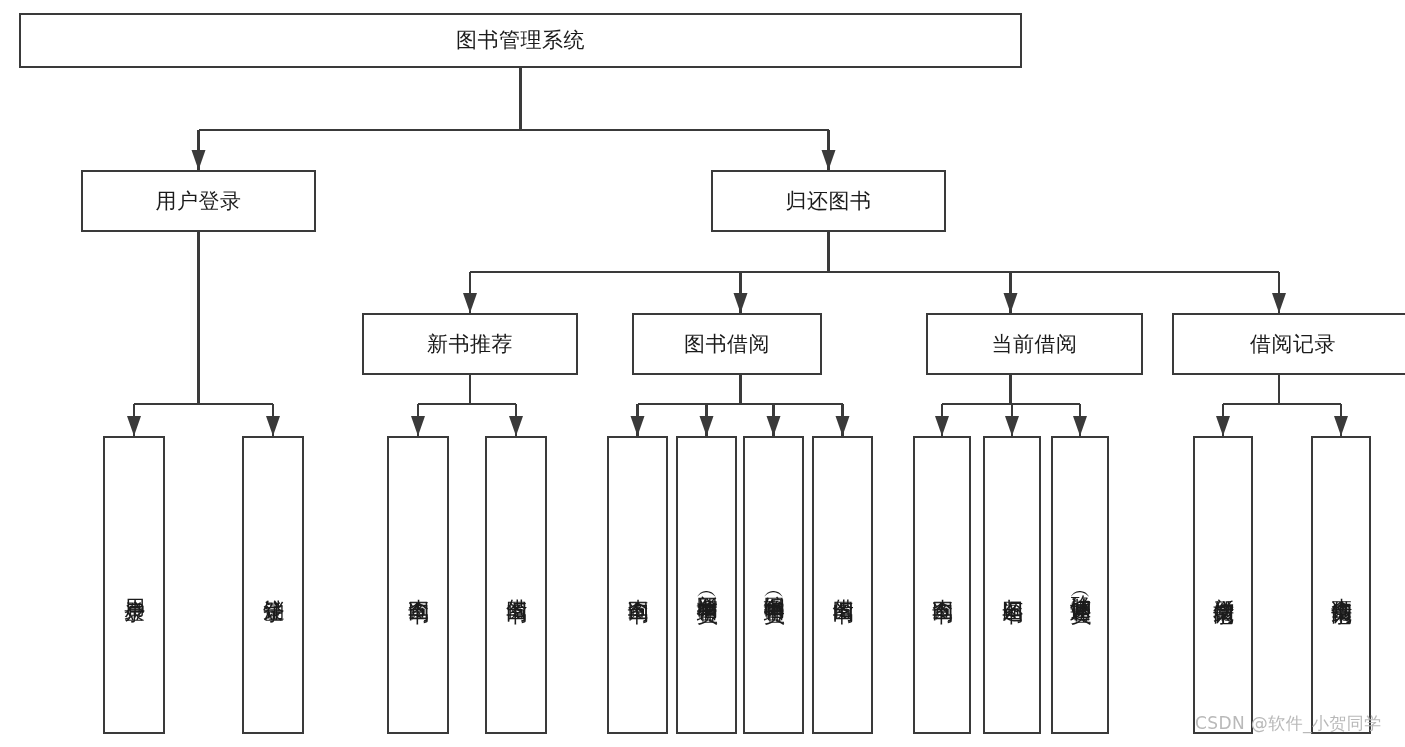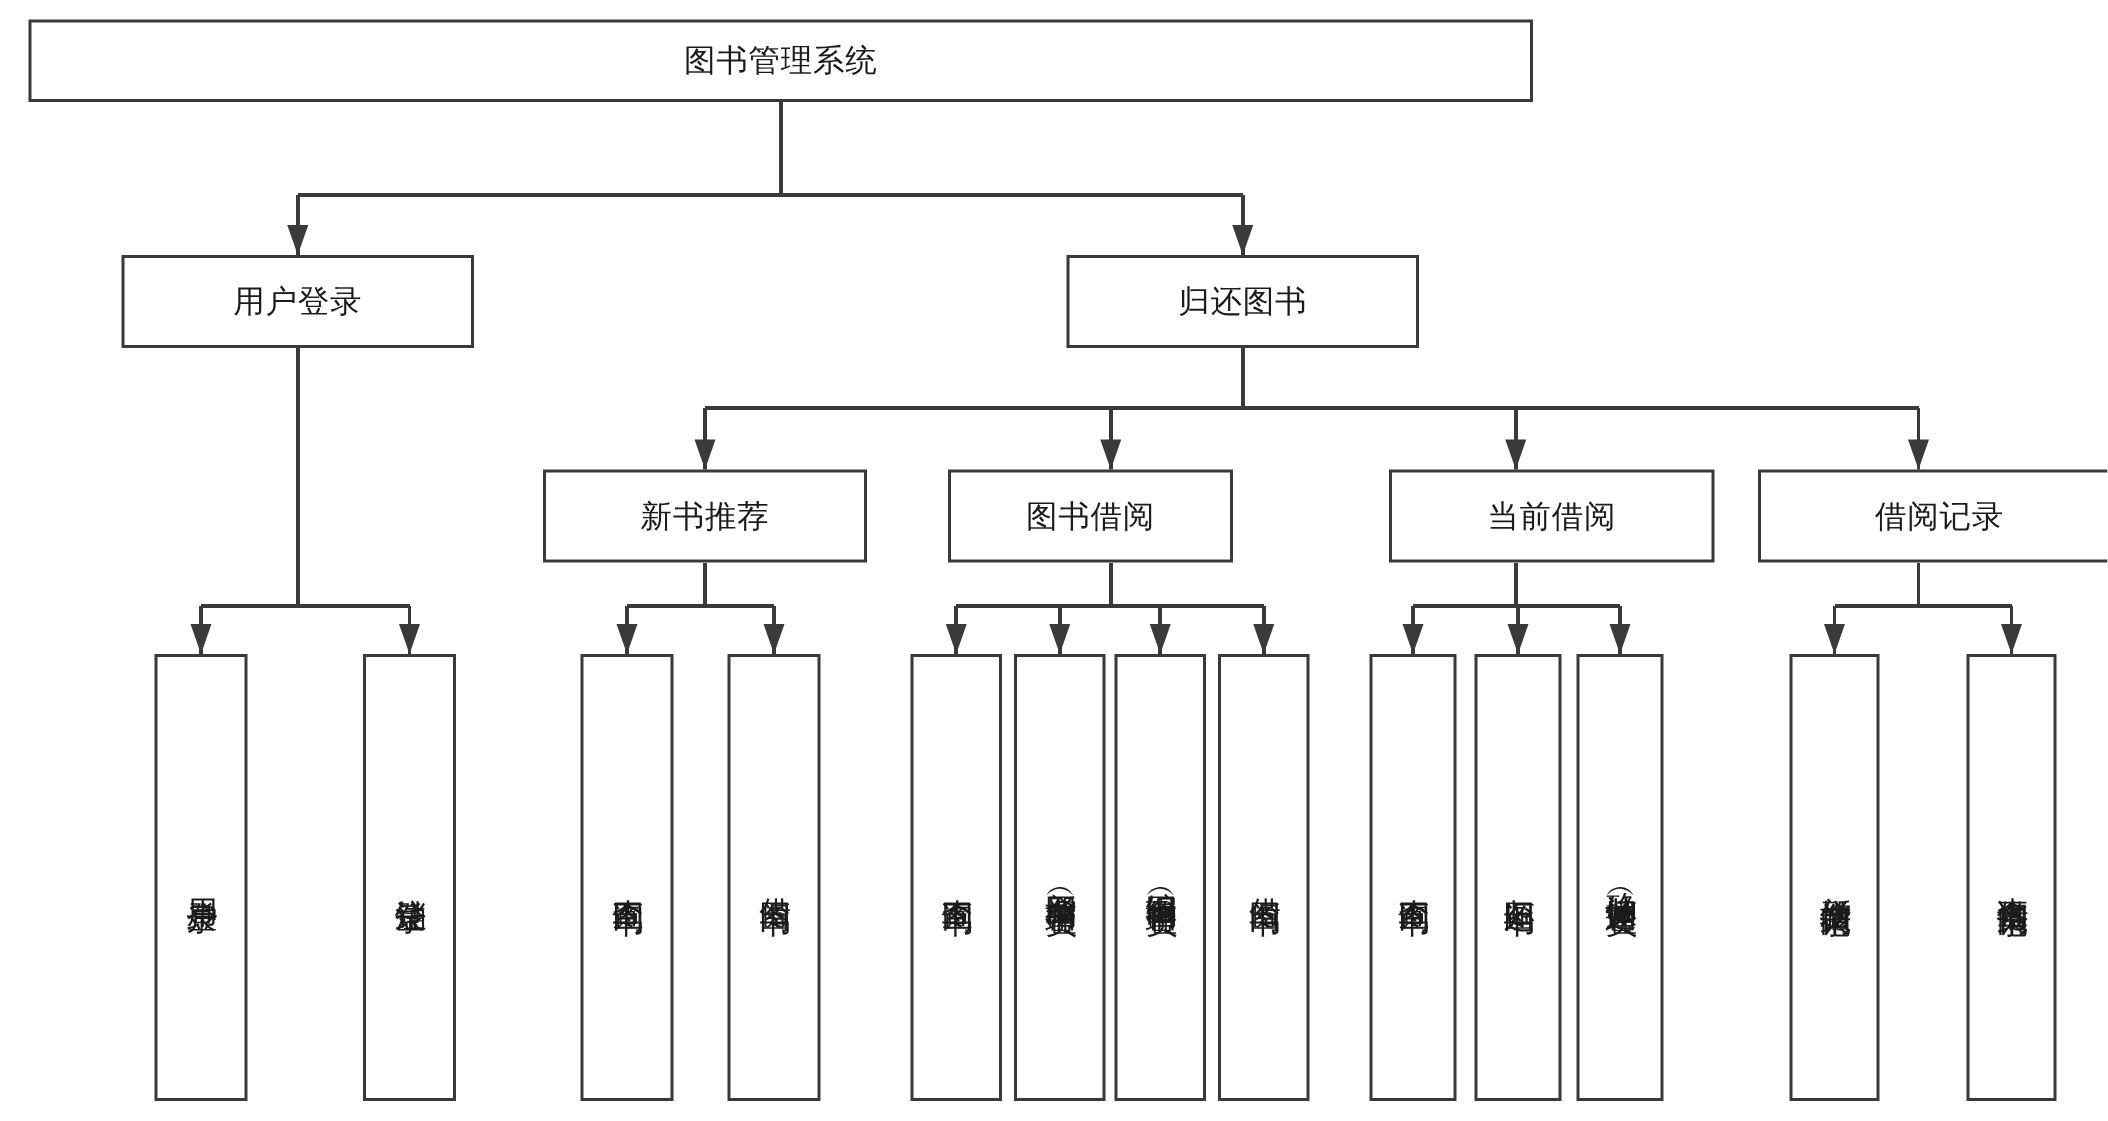--- a/index.html
+++ b/index.html
@@ -180,13 +180,14 @@
       <div class="node vert" id="node-leaf-cur-confirm" style="left: 1051px; top: 436px; width: 58px; height: 298px; border-color: rgb(58, 58, 58); background: rgb(255, 255, 255); color: rgb(27, 27, 27);">
         <span class="label">确认归还（管理员）</span>
       </div>
       <div class="node vert" id="node-leaf-rec-add" style="left: 1193px; top: 436px; width: 60px; height: 298px; border-color: rgb(58, 58, 58); background: rgb(255, 255, 255); color: rgb(27, 27, 27);">
         <span class="label">新增借阅记录</span>
       </div>
       <div class="node vert" id="node-leaf-rec-query" style="left: 1311px; top: 436px; width: 60px; height: 298px; border-color: rgb(58, 58, 58); background: rgb(255, 255, 255); color: rgb(27, 27, 27);">
         <span class="label">查询借阅记录</span>
       </div>
     </div>
+  <div class="watermark" style="left: 1195px; top: 712px; color: rgb(185, 185, 185);">CSDN @软件_小贺同学</div>
 </div>
 
 </body></html>

